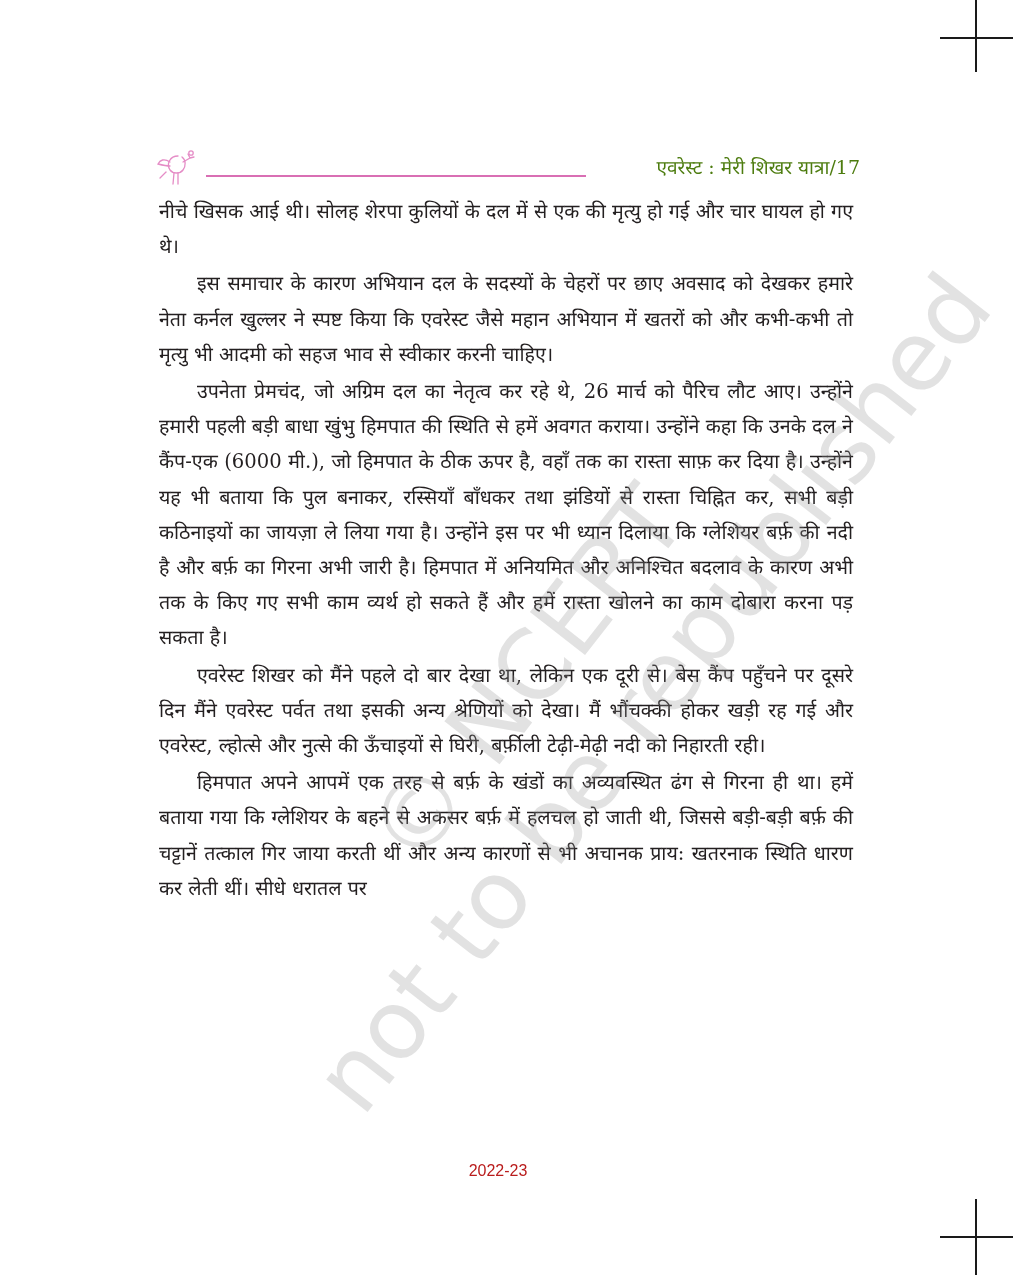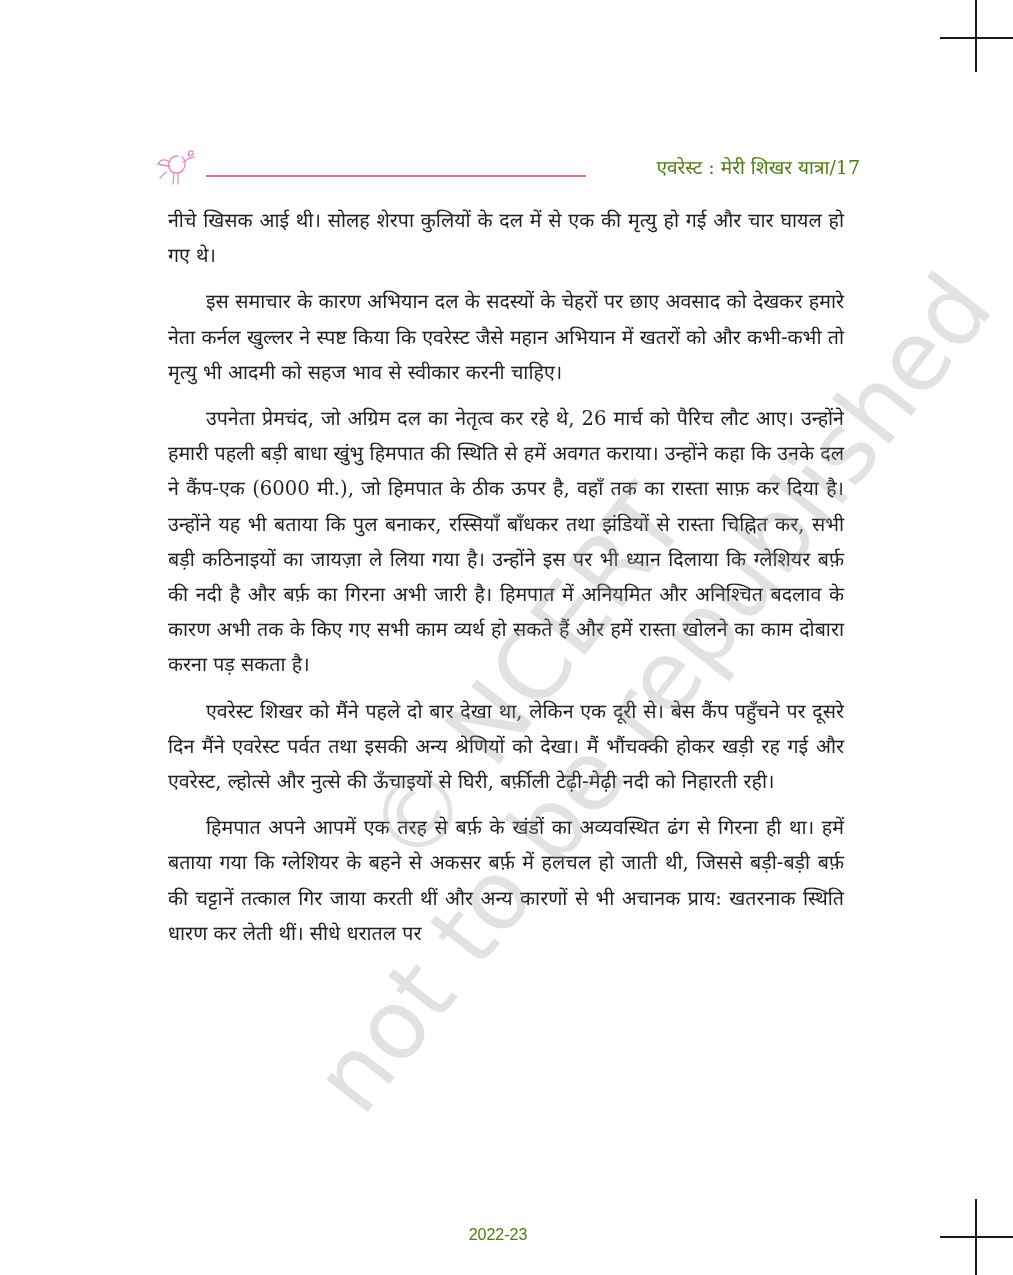--- a/index.html
+++ b/index.html
@@ -16,31 +16,31 @@
     position: absolute; left: 56px; top: 27px; width: 380px; height: 2px; background: #d96fb4;
   }
   .header-title {
     position: absolute; right: 0; top: 6px; font-size: 19px; color: #4d7c0f; white-space: nowrap;
     font-family: "DejaVu Serif", "Liberation Serif", serif;
   }
   .content {
     position: absolute; left: 157px; top: 192px; width: 698px;
     font-size: 19.6px; line-height: 35.2px; text-align: justify; text-align-last: auto;
   }
-  .content p { margin: 11px; }
+  .content p { margin: 2px; }
   .content p.indent { text-indent: 38px; }
   .watermark {
     position: absolute; left: 120px; top: 600px; width: 900px;
     transform: rotate(-52deg); transform-origin: center;
     color: rgba(150,150,150,0.28); font-family: "DejaVu Sans", "Liberation Sans", sans-serif;
     font-size: 96px; line-height: 110px; text-align: center; pointer-events: none; white-space: nowrap;
   }
   .footer {
-    position: absolute; left: 0; width: 996px; top: 1226px; text-align: center;
-    font-family: "Liberation Sans", "DejaVu Sans", sans-serif; font-size: 16px; color: #4d7c0f;
+    position: absolute; left: 0; width: 996px; top: 1162px; text-align: center;
+    font-family: "Liberation Sans", "DejaVu Sans", sans-serif; font-size: 16px; color: #b91c1c;
   }
 </style>
 </head>
 <body>
 
 <div class="crop" style="left:975px; top:0; width:1.5px; height:72px;"></div>
 <div class="crop" style="left:940px; top:37px; width:73px; height:1.5px;"></div>
 <div class="crop" style="left:975px; top:1199px; width:1.5px; height:76px;"></div>
 <div class="crop" style="left:940px; top:1236px; width:73px; height:1.5px;"></div>
 

